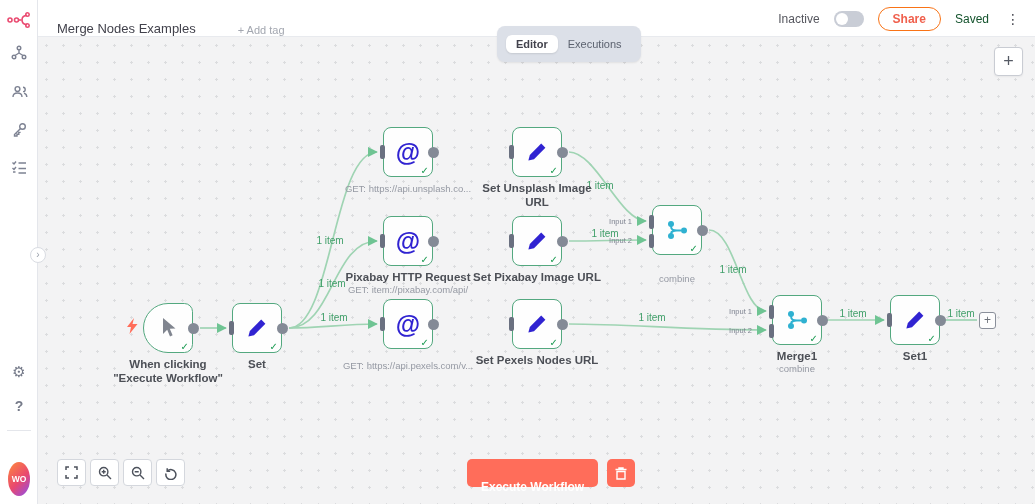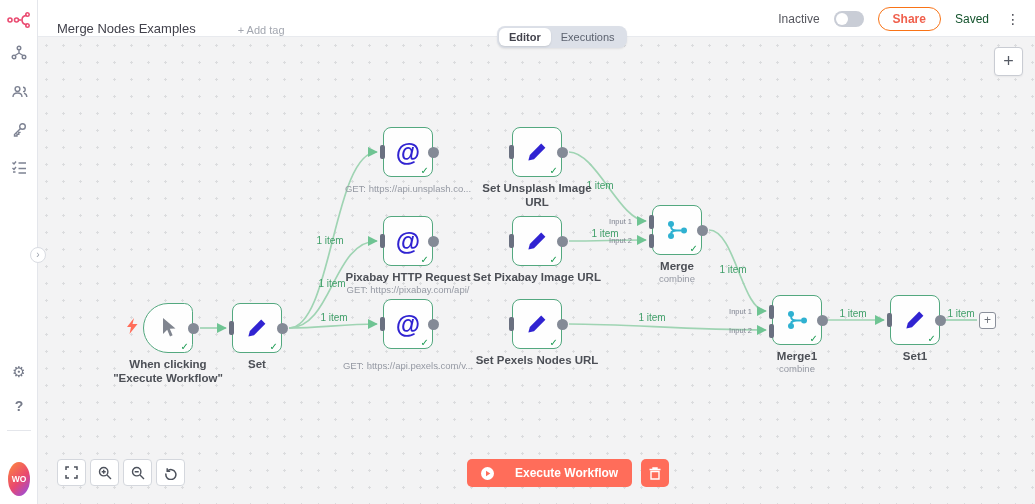--- a/index.html
+++ b/index.html
@@ -41,21 +41,21 @@
   .toggle-knob { position:absolute; left:2px; top:2px; width:12px; height:12px;
     border-radius:50%; background:#fff; }
   .share-btn { border:1px solid #f97316; color:#f0604d; background:#fff;
     font-size:12px; font-weight:600; padding:4px 14px; border-radius:14px; cursor:pointer;
     font-family:inherit; }
   .saved-label { font-size:12px; color:#14532d; }
   .kebab { font-size:14px; color:#4a4b54; cursor:pointer; padding:0 3px; }
 
   
   .tabs-pill { position:absolute; left:497px; top:26px; z-index:25;
-    background:#dce0e8; border-radius:8px; padding:2px; display:flex;
+    background:#dce0e8; border-radius:8px; padding:9px; display:flex;
     box-shadow:0 1px 2px rgba(0,0,0,.08); }
   .tab { font-size:11px; padding:3px 10px; border-radius:6px; color:#5c626f;
     cursor:pointer; }
   .tab.active { background:#fff; color:#42424c; font-weight:600;
     box-shadow:0 1px 2px rgba(0,0,0,.1); }
 
   
   .canvas { position:absolute; left:38px; top:37px; right:0; bottom:0;
     background-color:#f3f3f4;
     background-image:radial-gradient(circle,#dbdcde 1px,transparent 1.3px);
@@ -98,21 +98,21 @@
     box-shadow:0 1px 2px rgba(0,0,0,.05); }
 
   
   .zoom-controls { position:absolute; left:19px; bottom:18px; display:flex; gap:4px; }
   .zctrl { width:29px; height:27px; background:#fff; border:1px solid #d4d7dd;
     border-radius:4px; display:flex; align-items:center; justify-content:center;
     cursor:pointer; color:#4d525c; }
   .exec-bar { position:absolute; left:429px; bottom:17px; display:flex; gap:9px; }
   .exec-btn { background:#ff6d5a; color:#fff; border:none; border-radius:5px;
     height:28px; padding:0 14px; font-size:12px; font-weight:600; cursor:pointer;
-    display:flex; align-items:center; gap:21px; font-family:inherit; }
+    display:flex; align-items:center; gap:21px; font-family:inherit;flex-direction:column; }
   .trash-btn { background:#ff6d5a; border:none; border-radius:5px; width:28px;
     height:28px; display:flex; align-items:center; justify-content:center; cursor:pointer; }
 </style>
 </head>
 <body>
 
 <div class="sidebar">
   <svg class="logo" viewBox="0 0 24 18">
     <g fill="none" stroke="#ea4b71" stroke-width="1.6">
       <circle cx="3" cy="10" r="2"></circle>
@@ -266,21 +266,21 @@
   </div>
 
   <div class="node" style="left:345px;top:179px">
     <div class="node-box">
       <span class="at-glyph">@</span>
       <span class="check">✓</span>
       <span class="port-in"></span>
       <span class="port-out"></span>
     </div>
     <div class="node-label">Pixabay HTTP Request</div>
-    <div class="node-sublabel" style="top:68px">GET: https://pixabay.com/api/</div>
+    <div class="node-sublabel" style="top:68px">GET: item://pixabay.com/api/</div>
   </div>
 
   <div class="node" style="left:474px;top:179px">
     <div class="node-box">
       <svg width="24" height="24" viewBox="0 0 24 24">
         <path d="M16.2 3.6 L20.4 7.8 L9 19.2 L3.4 20.6 L4.8 15 z" fill="#3023d1"></path>
       </svg>
       <span class="check">✓</span>
       <span class="port-in"></span>
       <span class="port-out"></span>
@@ -318,21 +318,20 @@
         </g>
         <circle cx="7" cy="7" r="3" fill="#2fb1d1"></circle>
         <circle cx="7" cy="19" r="3" fill="#2fb1d1"></circle>
         <circle cx="20" cy="13.5" r="3" fill="#2fb1d1"></circle>
       </svg>
       <span class="check">✓</span>
       <span class="port-in fixed" style="top:9px"></span>
       <span class="port-in fixed" style="top:28px"></span>
       <span class="port-out"></span>
     </div>
-    <div class="node-label">Merge</div>
     <div class="node-sublabel" style="top:68px">combine</div>
   </div>
   <div class="input-label" style="left:556px;top:180px">Input 1</div>
   <div class="input-label" style="left:556px;top:199px">Input 2</div>
 
   <div class="node" style="left:734px;top:258px">
     <div class="node-box">
       <svg width="26" height="26" viewBox="0 0 26 26">
         <g stroke="#2fb1d1" stroke-width="2" fill="none">
           <path d="M7 9 C7 13.5 10 13.5 13 13.5 M7 17 C7 13.5 10 13.5 13 13.5 L17 13.5"></path>

